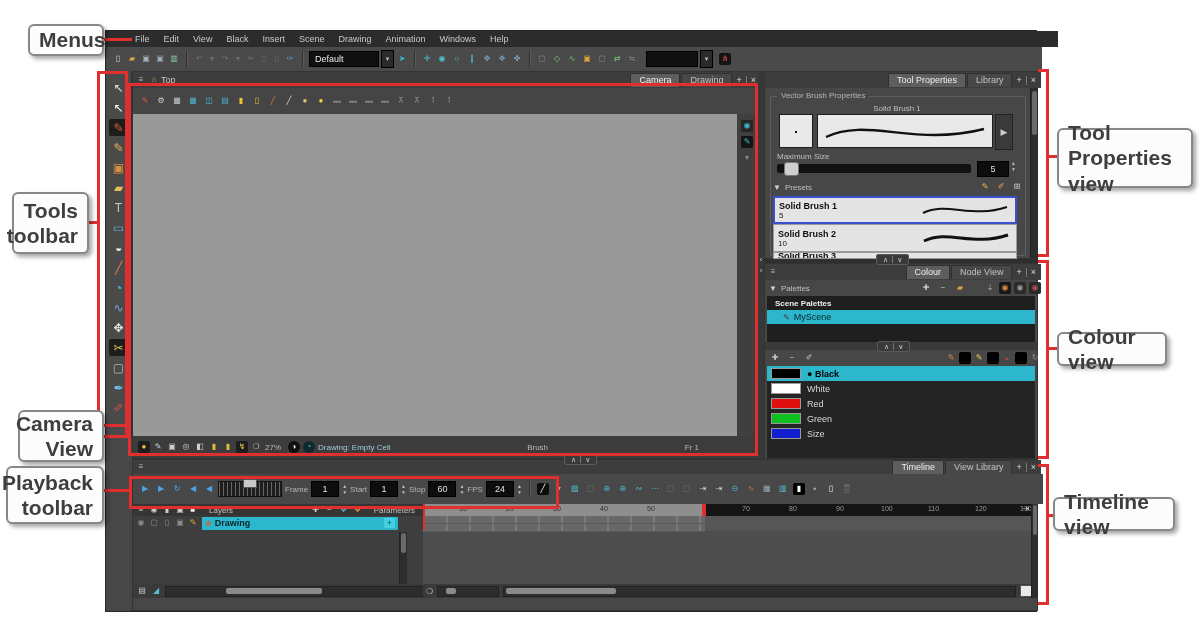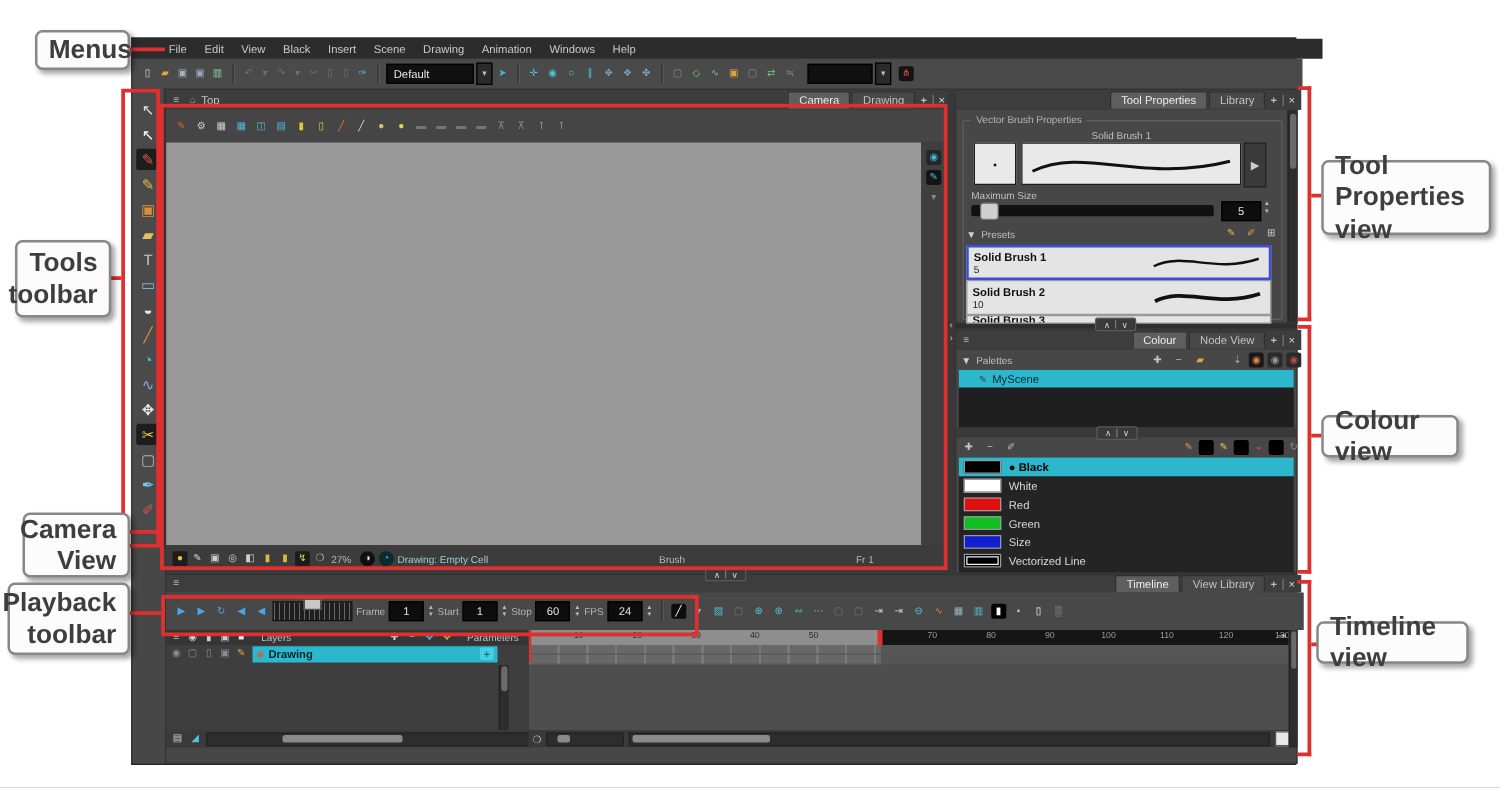--- a/index.html
+++ b/index.html
@@ -345,20 +345,23 @@
           </span>
         <span style="width:10px;"></span>
         <span class="row" style="gap:3px;">
             <span class="ic sm" style="color: rgb(176, 176, 176);">⇣</span>
             <span class="ic sm" style="color: rgb(224, 135, 60); background: rgb(25, 25, 25);">◉</span>
             <span class="ic sm" style="color: rgb(154, 154, 154); background: rgb(42, 42, 42);">◉</span>
             <span class="ic sm" style="color: rgb(176, 80, 80); background: rgb(42, 42, 42);">◉</span>
           </span>
       </div>
       <div class="r darklist" style="left:2px;top:32px;width:268px;height:46px;">
+        <div class="row" style="height:14px;padding-left:8px;font-size:8px;color:#eee;font-weight:bold;">
+            <span>Scene Palettes</span>
+          </div>
         <div class="row cyan" style="height:14px;padding-left:16px;gap:4px;">
           <span style="font-size:8px;color:#444;">✎</span>
           <span style="font-size:9px;color:#06252a;">MyScene</span>
         </div>
       </div>
       <div class="r" style="left:0;top:78px;width:272px;height:8px;background:#3a3a3a;"></div>
       <div class="r updown" style="left:112px;top:77px;">
         <span>∧</span>
           <span class="bar"></span>
           <span>∨</span>
@@ -393,24 +396,20 @@
           <span class="chip" style="background: rgb(224, 16, 16);"></span>
           <span>Red</span>
         </div>
         <div class="swrow">
           <span class="chip" style="background: rgb(16, 192, 32);"></span>
           <span>Green</span>
         </div>
         <div class="swrow">
           <span class="chip" style="background: rgb(16, 32, 208);"></span>
           <span>Size</span>
-        </div>
-        <div class="swrow">
-          <span class="chip vl" style="background: rgb(0, 0, 0);"></span>
-          <span>Vectorized Line</span>
         </div>
       </div>
     </div>
 
     <div class="r updown" style="left:458px;top:423px;">
       <span>∧</span>
         <span class="bar"></span>
         <span>∨</span>
     </div>
 

